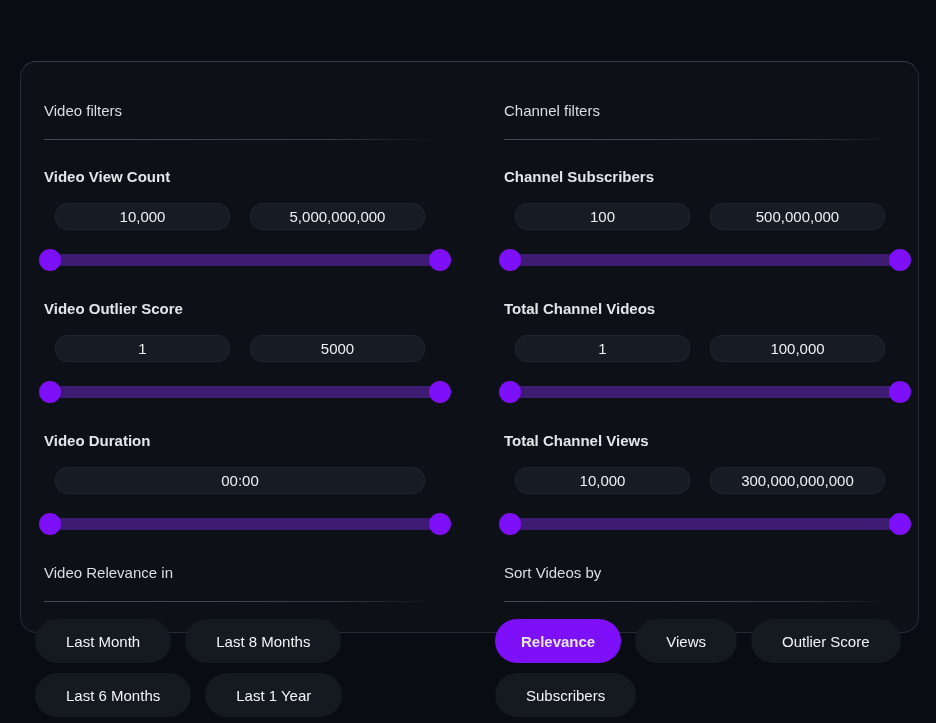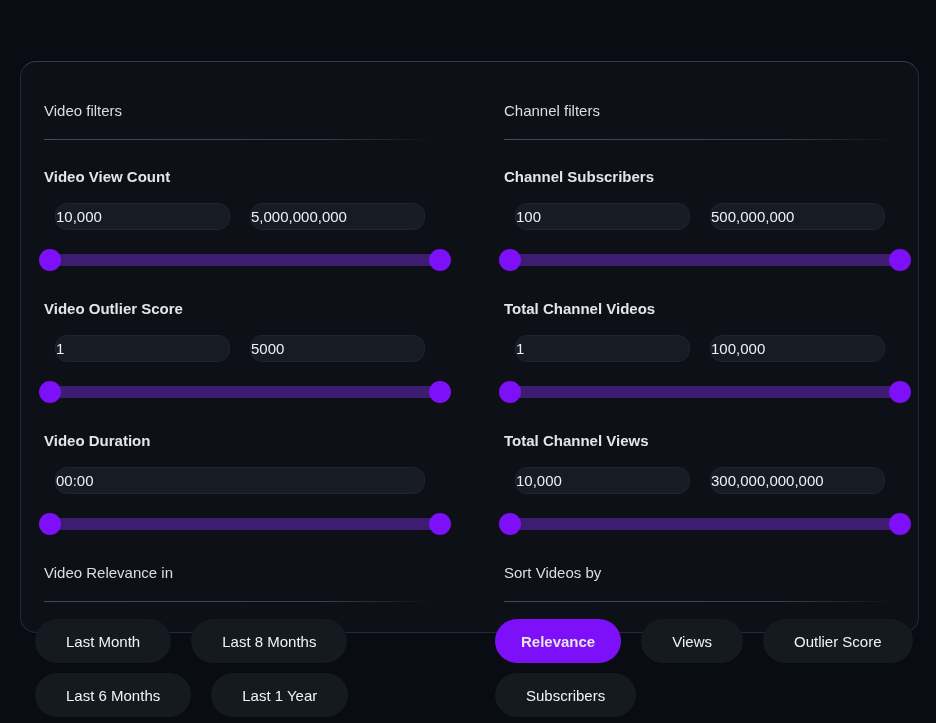--- a/index.html
+++ b/index.html
@@ -54,20 +54,21 @@
   .range-input {
     flex: 1;
     min-width: 0;
     height: 27px;
     background: #171b23;
     border: 1px solid #1f242e;
     border-radius: 12px;
     color: #eef0f2;
     font-size: 15px;
     font-family: "Liberation Sans", sans-serif;
+    text-align: center;
     outline: none;
   }
   .slider {
     position: relative;
     height: 22px;
     margin: 0 0 29px 0;
   }
   .slider-track {
     position: absolute;
     left: 11px; right: 11px;
@@ -80,21 +81,21 @@
     top: 0;
     width: 22px; height: 22px;
     border-radius: 50%;
     background: #7d10f8;
     cursor: pointer;
   }
   .slider-handle.left { left: 0; }
   .slider-handle.right { right: 0; }
   .pill-row {
     display: flex;
-    gap: 20px;
+    gap: 14px;
     margin: 0 0 10px -4px;
   }
   .pill {
     height: 44px;
     border-radius: 22px;
     border: none;
     background: #151a21;
     color: #f2f3f5;
     font-size: 15px;
     font-family: "Liberation Sans", sans-serif;

